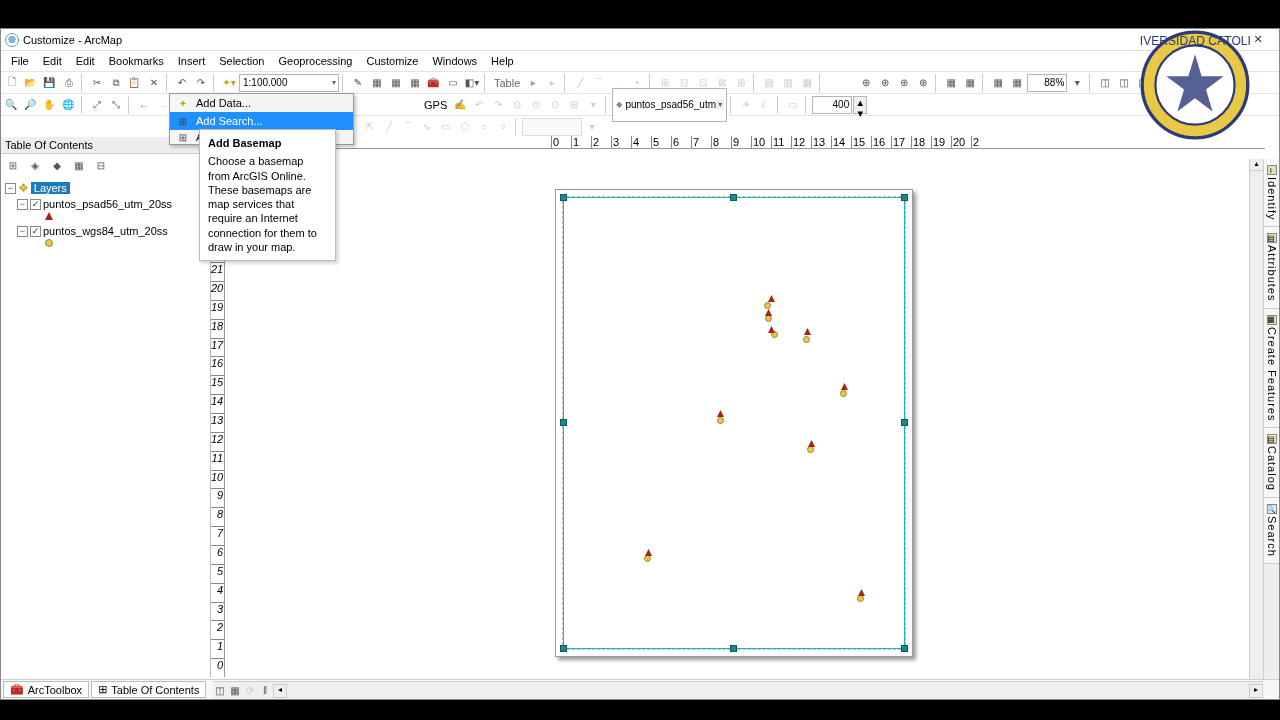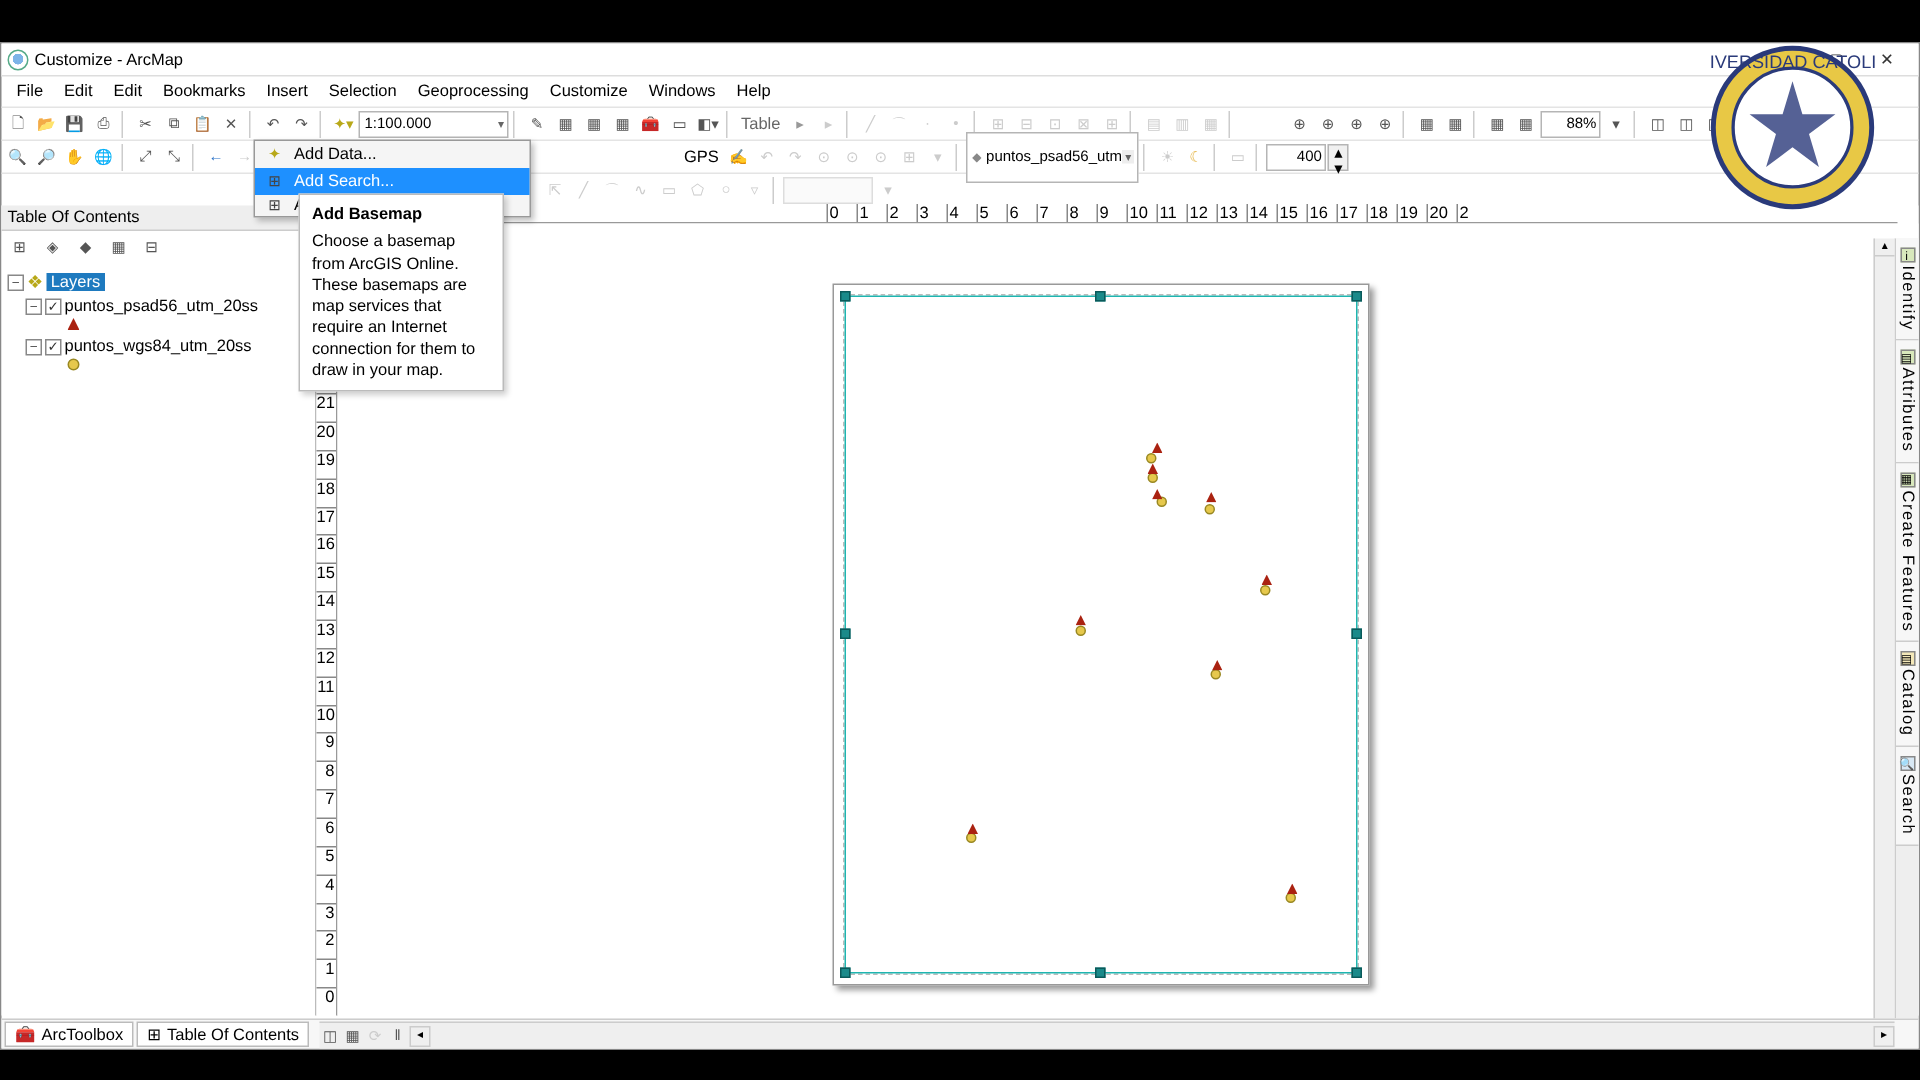--- a/index.html
+++ b/index.html
@@ -25,21 +25,21 @@
 .tree-item{ display:flex; align-items:center; gap:2px; height:16px; }
 .tree-item .exp{ width:11px;height:11px;border:1px solid #888;display:flex;align-items:center;justify-content:center;font-size:9px;color:#555;line-height:1;}
 .tree-item .chk{ width:11px;height:11px;border:1px solid #888; background:#fff; display:flex;align-items:center;justify-content:center;}
 .tree-item .chk.on::after{content:"✓";font-size:9px;color:#333;}
 .layer-label.selected{ background:#1e7abf;color:#fff;padding:0 3px;}
 .sym-tri{ width:8px;height:8px; background:#a21; clip-path:polygon(50% 0,100% 100%,0 100%); margin-left:40px;}
 .sym-circ{ width:8px;height:8px; border-radius:50%; background:#e6c84c; border:1px solid #998822; margin-left:40px;}
 .map-area{ flex:1; position:relative; background:#fff;}
 .ruler-h{ position:absolute; left:14px; right:14px; top:0; height:12px; border-bottom:1px solid #999; font-size:8px; display:flex; align-items:flex-end;}
 .ruler-h span{ width:20px; text-align:left;}
-.ruler-v{ position:absolute; left:0; top:12px; bottom:0; width:14px; border-right:1px solid #999; font-size:8px; display:flex; flex-direction:column;}
+.ruler-v{ position:absolute; left:0; top:12px; bottom:0; width:14px; border-right:1px solid #999; font-size:8px; display:flex; flex-direction:column;font-style:italic;}
 .ruler-v span{ height:20px; }
 .canvas{ position:absolute; left:14px; top:12px; right:0; bottom:0; background:#fff;}
 .page{ position:absolute; left:330px; top:40px; width:358px; height:468px; background:#fff; border:1px solid #999; box-shadow:3px 3px 4px rgba(0,0,0,.4);}
 .frame{ position:absolute; left:6px; top:6px; right:6px; bottom:6px; border:1px dashed #bbb;}
 .innerframe{ position:absolute; left:0; top:0; right:0; bottom:0; border:1px solid #1fb5b0;}
 .handle{ position:absolute; width:7px;height:7px;background:#1a8a8a; border:1px solid #0a5a5a;}
 .h-tl{top:-4px;left:-4px}.h-tr{top:-4px;right:-4px}.h-bl{bottom:-4px;left:-4px}.h-br{bottom:-4px;right:-4px}
 .h-tm{top:-4px;left:calc(50% - 4px)}.h-bm{bottom:-4px;left:calc(50% - 4px)}.h-ml{left:-4px;top:calc(50% - 4px)}.h-mr{right:-4px;top:calc(50% - 4px)}
 .pt{ position:absolute; }
 .pt.c{ width:7px;height:7px;border-radius:50%;background:#e6c84c;border:1px solid #998822;}
@@ -163,21 +163,21 @@
     <div class="tsep"></div>
     <div class="tbtn">⤢</div>
     <div class="tbtn">⤡</div>
     <div class="tsep"></div>
     <div class="tbtn" style="color:#2a72c8">←</div>
     <div class="tbtn" style="color:#ccc">→</div>
     <div class="tsep"></div>
     <div class="tbtn">▭▾</div>
     <div class="tbtn">▭</div>
     <div style="width:200px"></div>
-    <div style="padding:0 3px;margin-left:32px;">GPS</div>
+    <div style="padding:0 3px;">GPS</div>
     <div class="tbtn" style="color:#9a7f3a">✍</div>
     <div class="tbtn" style="color:#ccc">↶</div>
     <div class="tbtn" style="color:#ccc">↷</div>
     <div class="tbtn" style="color:#ccc">⊙</div>
     <div class="tbtn" style="color:#ccc">⊙</div>
     <div class="tbtn" style="color:#ccc">⊙</div>
     <div class="tbtn" style="color:#ccc">⊞</div>
     <div class="tbtn" style="color:#ccc">▾</div>
     <div class="tsep"></div>
     <div class="layer-combo">puntos_psad56_utm</div>

